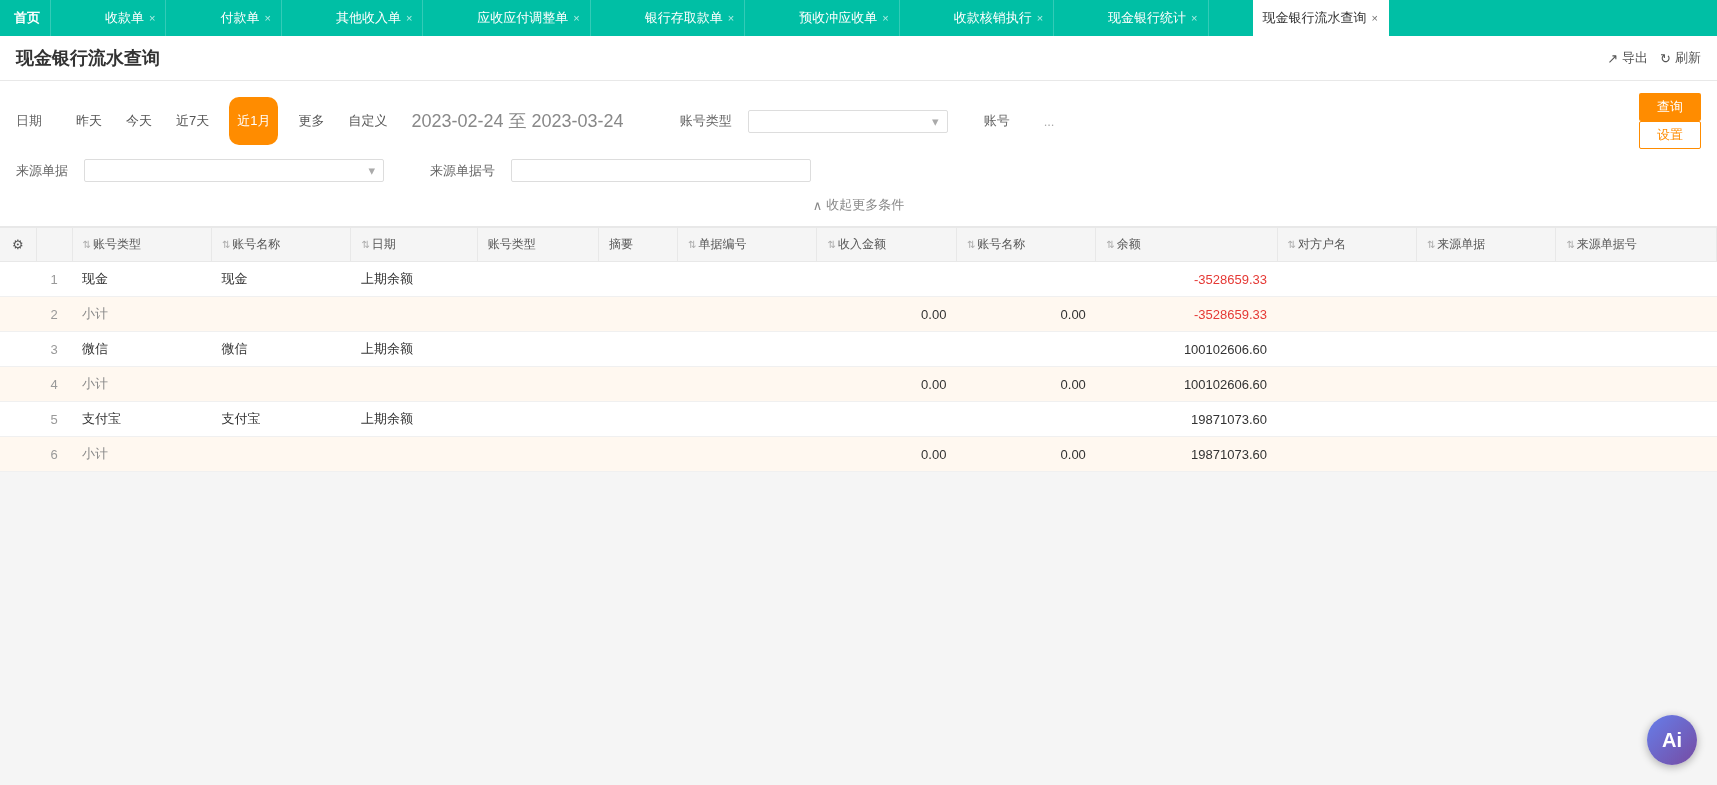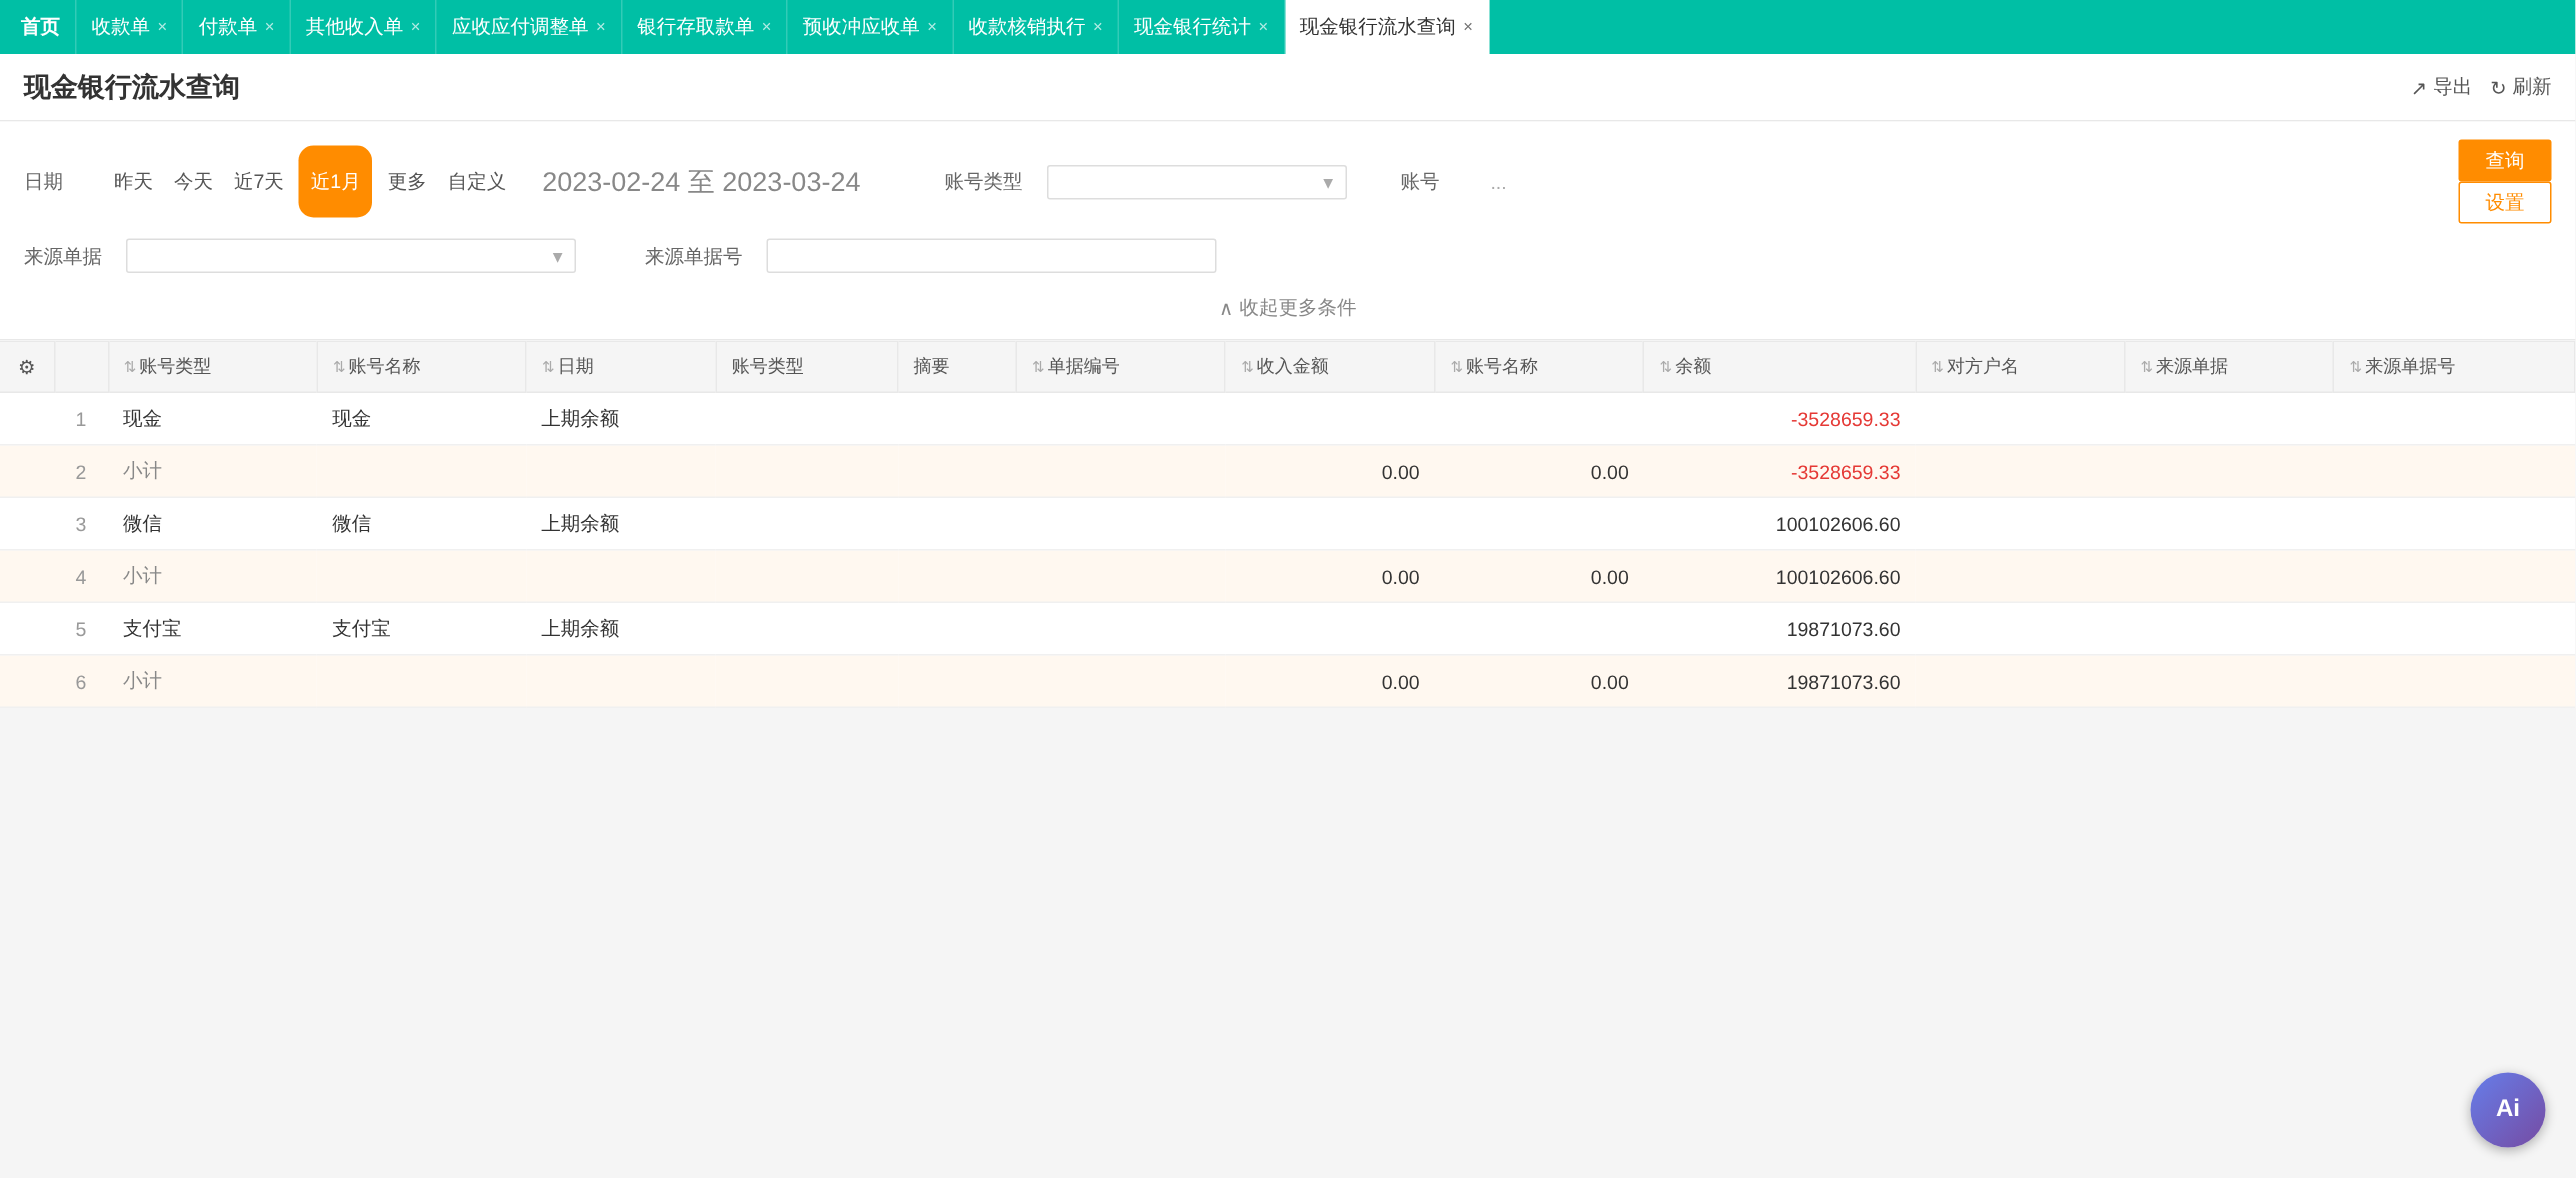--- a/index.html
+++ b/index.html
@@ -6,20 +6,21 @@
     body { background: #f5f5f5; }
 
     
     .top-nav {
       display: flex;
       align-items: center;
       background: #00bfa5;
       height: 36px;
       padding: 0 4px;
       overflow: hidden;
+      gap: 44px;
     }
     .nav-tab {
       display: flex;
       align-items: center;
       padding: 0 10px;
       height: 36px;
       color: #fff;
       white-space: nowrap;
       cursor: pointer;
       font-size: 13px;
@@ -78,21 +79,21 @@
       margin-bottom: 10px;
     }
     .filter-label {
       color: #666;
       white-space: nowrap;
       min-width: 40px;
     }
     .date-options {
       display: flex;
       align-items: center;
-      gap: 6px;
+      gap: 16px;
     }
     .date-option {
       color: #555;
       cursor: pointer;
       padding: 1px 4px;
       border-radius: 2px;
       font-size: 13px;
     }
     .date-option.active {
       background: #ff8c00;
@@ -213,21 +214,21 @@
       bottom: 20px;
       right: 20px;
       background: linear-gradient(135deg, #667eea, #764ba2);
       color: #fff;
       border-radius: 50%;
       width: 50px;
       height: 50px;
       display: flex;
       align-items: center;
       justify-content: center;
-      font-size: 16px;
+      font-size: 20px;
       font-weight: bold;
       cursor: pointer;
       box-shadow: 0 2px 8px rgba(0,0,0,0.3);
     }
   </style>
 </head>
 <body>
 
 <nav class="top-nav">
 

